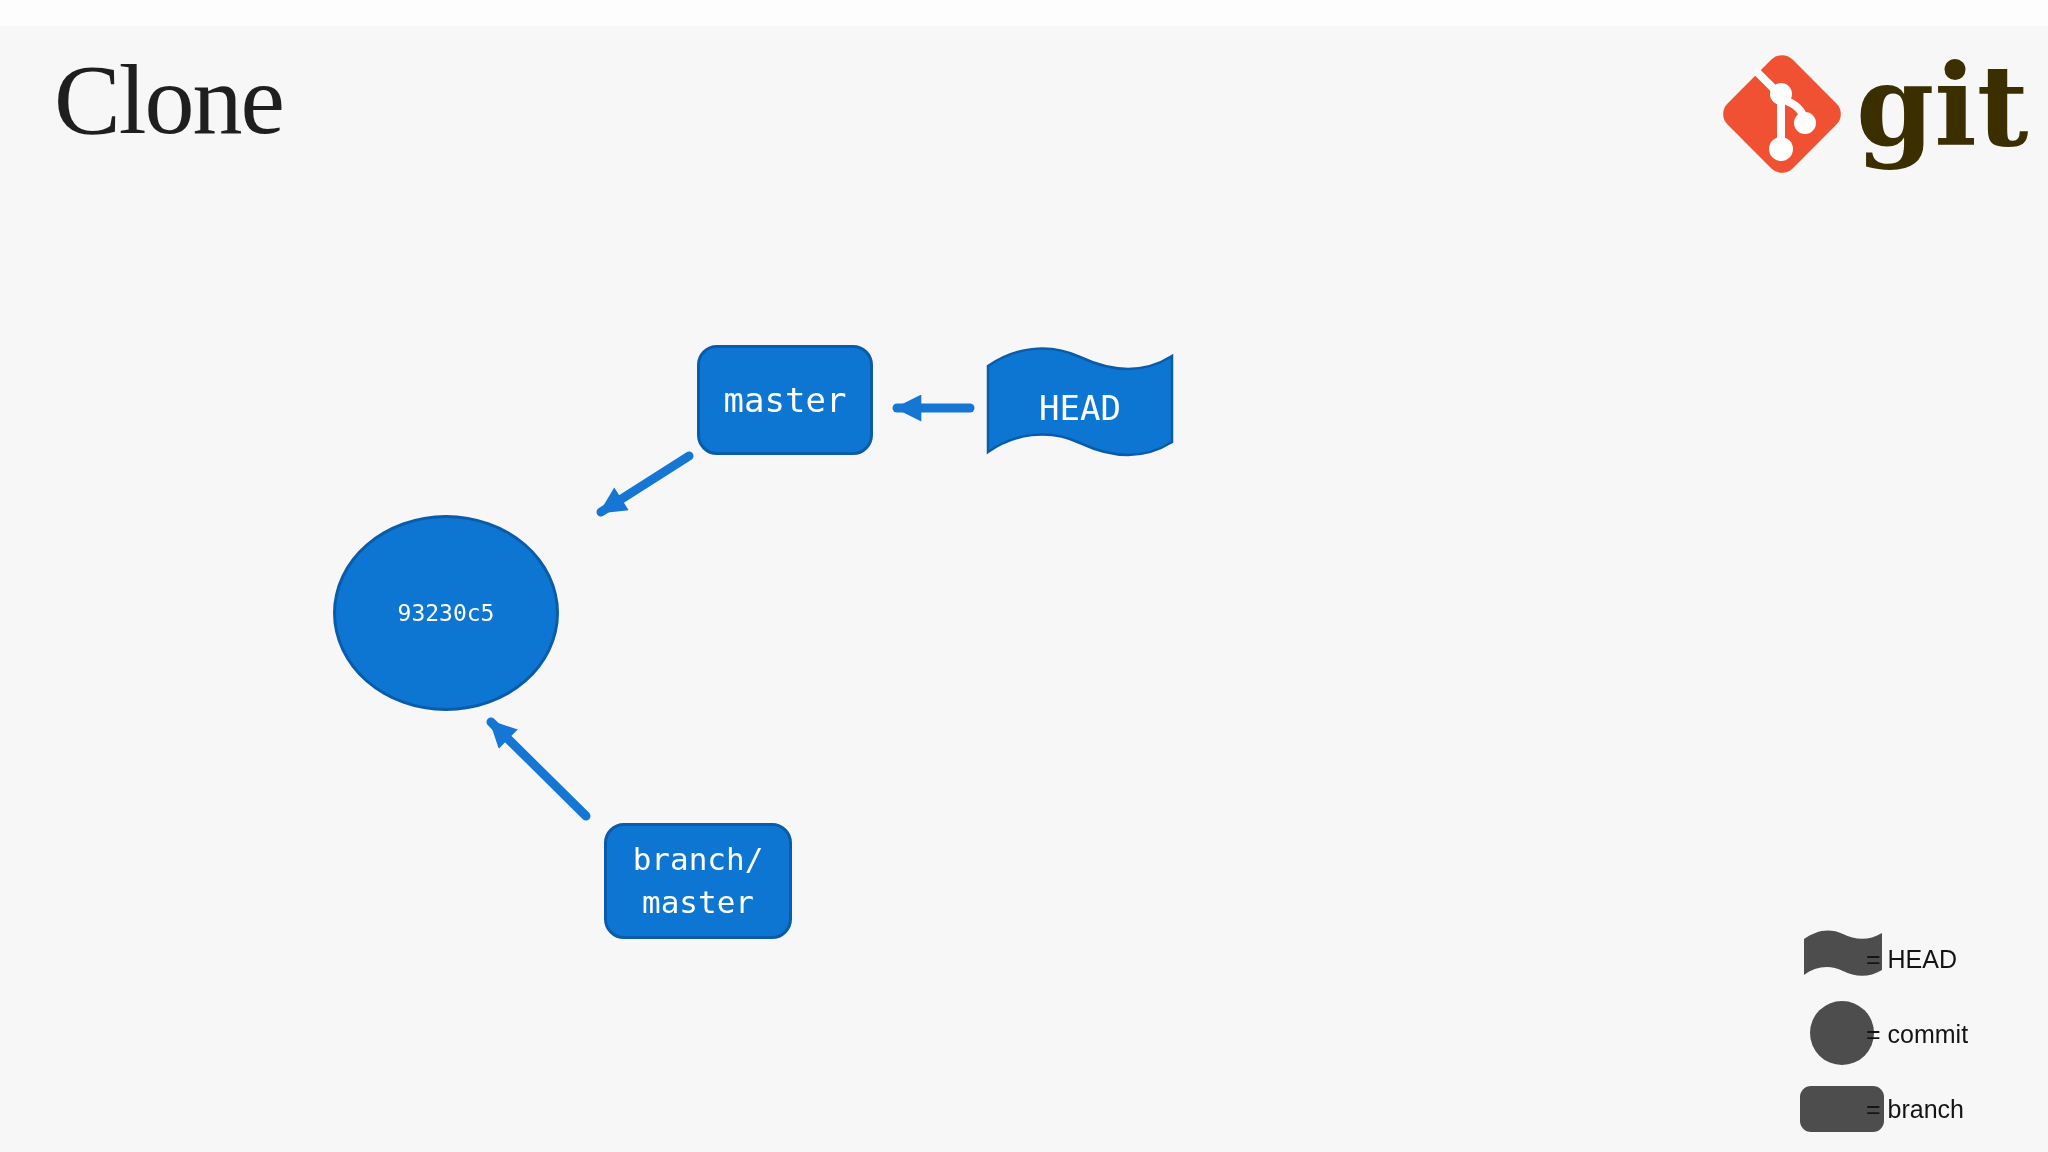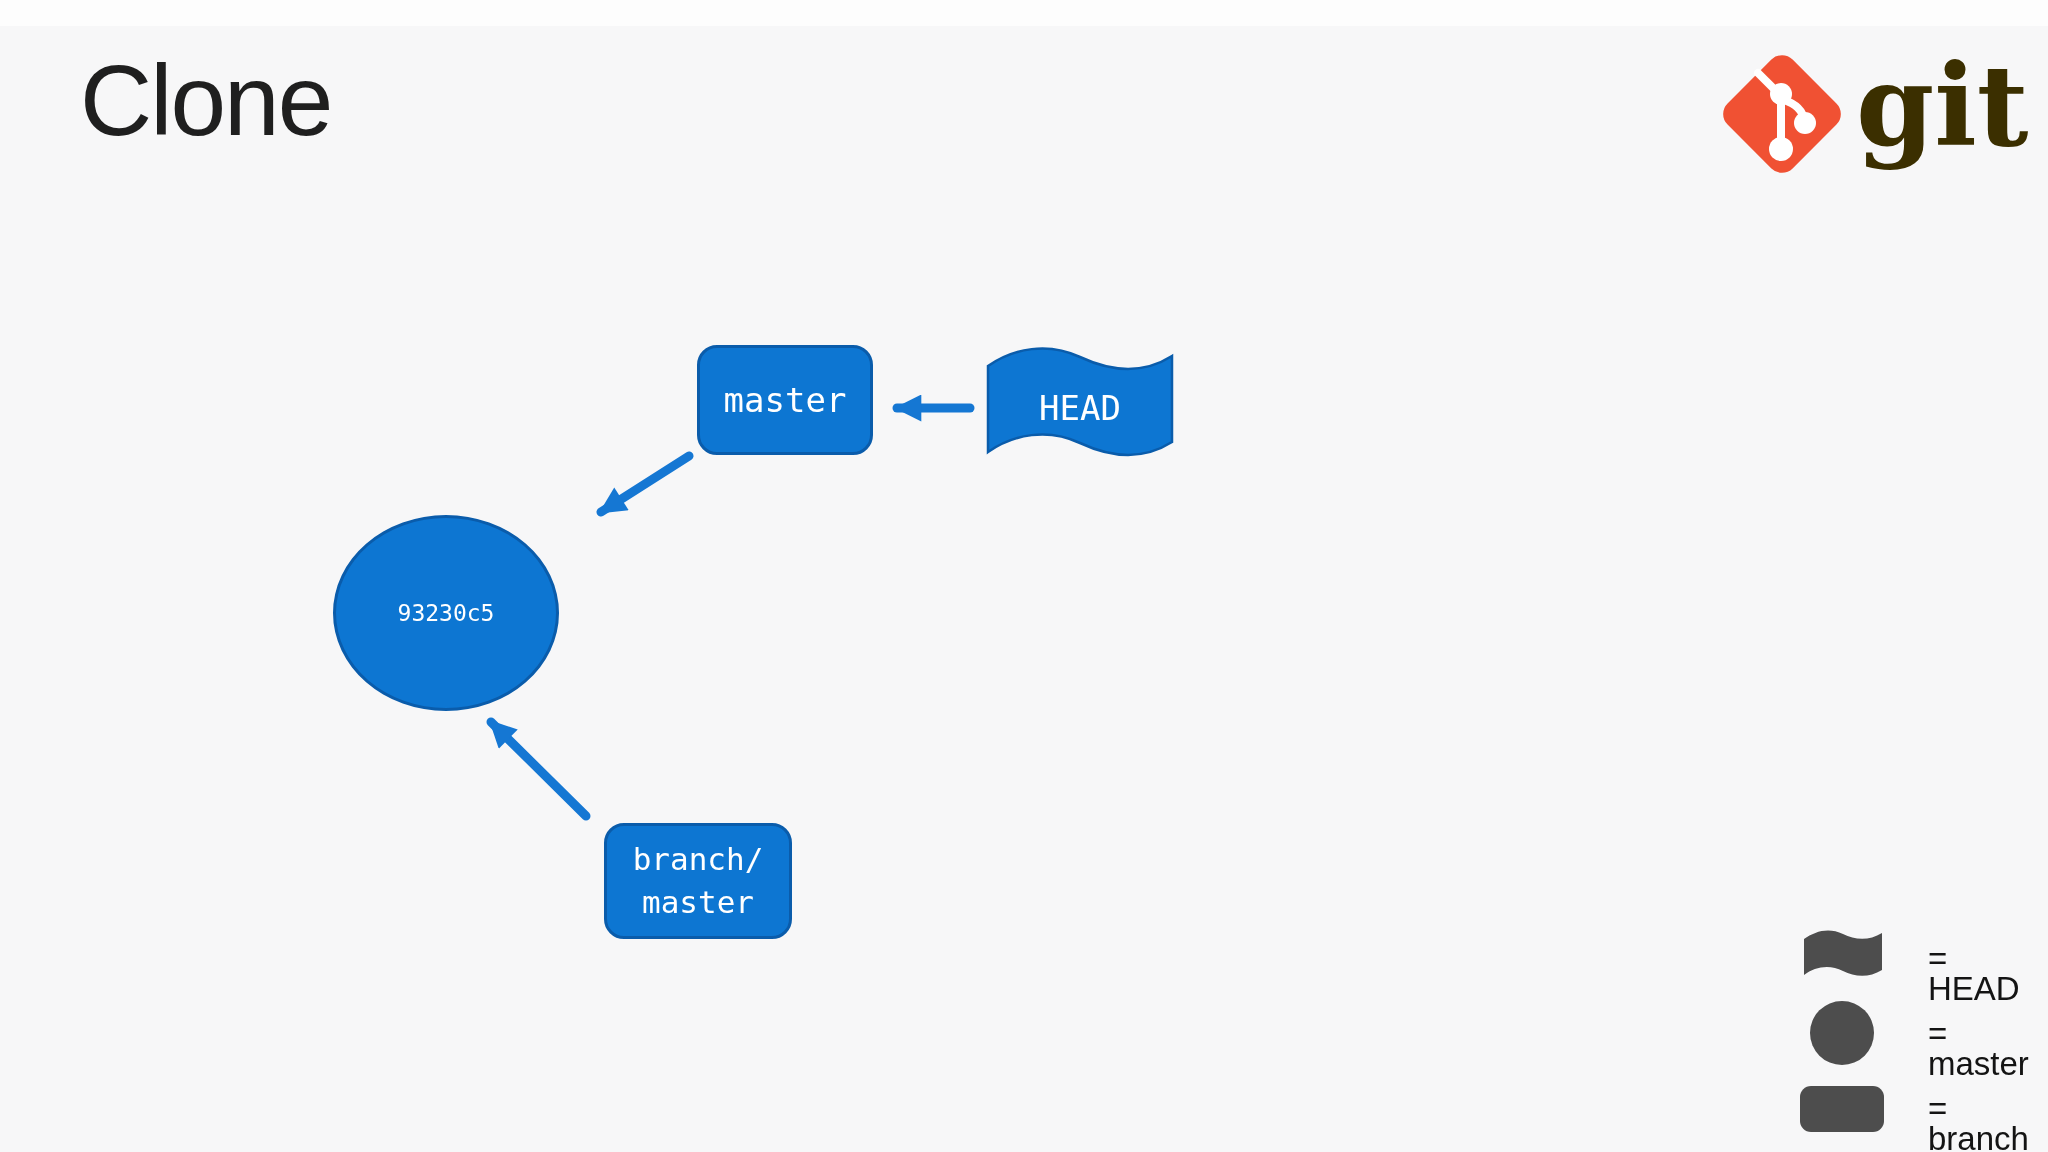--- a/index.html
+++ b/index.html
@@ -7,42 +7,42 @@
     --accent:#0d76d2; --accent-border:#0a5cab; --arrow:#1577d3;
     --node-text:#ffffff; --legend-shape:#4d4d4d; --legend-text:#141414;
     --logo-diamond:#f05133; --logo-text:#3b2f00;
   }
   *{margin:0;padding:0;box-sizing:border-box;}
   html,body{width:2048px;height:1152px;}
   body{background:var(--bg);font-family:"Liberation Sans",sans-serif;overflow:hidden;}
   .slide{position:relative;width:2048px;height:1152px;background:var(--bg);}
   .topbar{position:absolute;left:0;top:0;width:2048px;height:26px;background:var(--topbar);}
 
-  .title{position:absolute;left:80px;top:40px;font-size:100px;font-weight:300;
-         letter-spacing:-2px;color:var(--title);line-height:120px;}
+  .title{position:absolute;left:54px;top:40px;font-size:100px;font-weight:300;
+         letter-spacing:-2px;color:var(--title);line-height:120px;font-family:Liberation Serif, serif;}
 
   .logo{position:absolute;left:1700px;top:30px;width:330px;height:180px;}
   .logo-word{position:absolute;left:1856px;top:46px;font-family:"DejaVu Serif",serif;
              font-weight:700;font-size:112px;line-height:120px;color:var(--logo-text);text-align:right;}
 
   .overlay{position:absolute;left:0;top:0;width:2048px;height:1152px;pointer-events:none;}
 
   .node{position:absolute;display:flex;align-items:center;justify-content:center;
         background:var(--accent);border:3px solid var(--accent-border);
         color:var(--node-text);font-family:"DejaVu Sans Mono",monospace;text-align:center;}
   .branch-box{border-radius:20px;font-size:34px;}
   .node-master{left:697px;top:345px;width:176px;height:110px;}
   .node-origin{left:604px;top:823px;width:188px;height:116px;font-size:31px;
                line-height:43px;white-space:pre-line;}
   .node-commit{left:333px;top:515px;width:226px;height:196px;border-radius:50%;font-size:23px;}
   .head-label{position:absolute;left:988px;top:388px;width:184px;height:40px;
               display:flex;align-items:center;justify-content:center;
               color:var(--node-text);font-family:"DejaVu Sans Mono",monospace;font-size:34px;}
 
-  .legend-label{position:absolute;left:1928px;font-size:33px;color:var(--legend-text);
+  .legend-label{position:absolute;left:1866px;font-size:25px;color:var(--legend-text);
                 line-height:30px;}
   .legend-flag{position:absolute;left:1804px;top:929px;}
   .legend-circle{position:absolute;left:1810px;top:1001px;width:64px;height:64px;
                  border-radius:50%;background:var(--legend-shape);}
   .legend-rect{position:absolute;left:1800px;top:1086px;width:84px;height:46px;
                border-radius:11px;background:var(--legend-shape);}
 </style>
 </head>
 <body>
 
@@ -90,17 +90,17 @@
   <div class="node branch-box node-origin">branch/
 master</div>
 
   <svg class="legend-flag" width="78" height="54" viewBox="0 0 78 54">
     <path d="M0,10 C11,2 25,-2 39,5 C51,11 65,12 78,4
              L78,41 C65,49 51,48 39,42 C25,35 11,38 0,46 Z" fill="#4d4d4d"></path>
   </svg>
   <div class="legend-label" style="top:944px;">= HEAD</div>
 
   <div class="legend-circle"></div>
-  <div class="legend-label" style="top:1019px;">= master</div>
+  <div class="legend-label" style="top:1019px;">= commit</div>
 
   <div class="legend-rect"></div>
   <div class="legend-label" style="top:1094px;">= branch</div>
 </div>
 
 </body></html>

